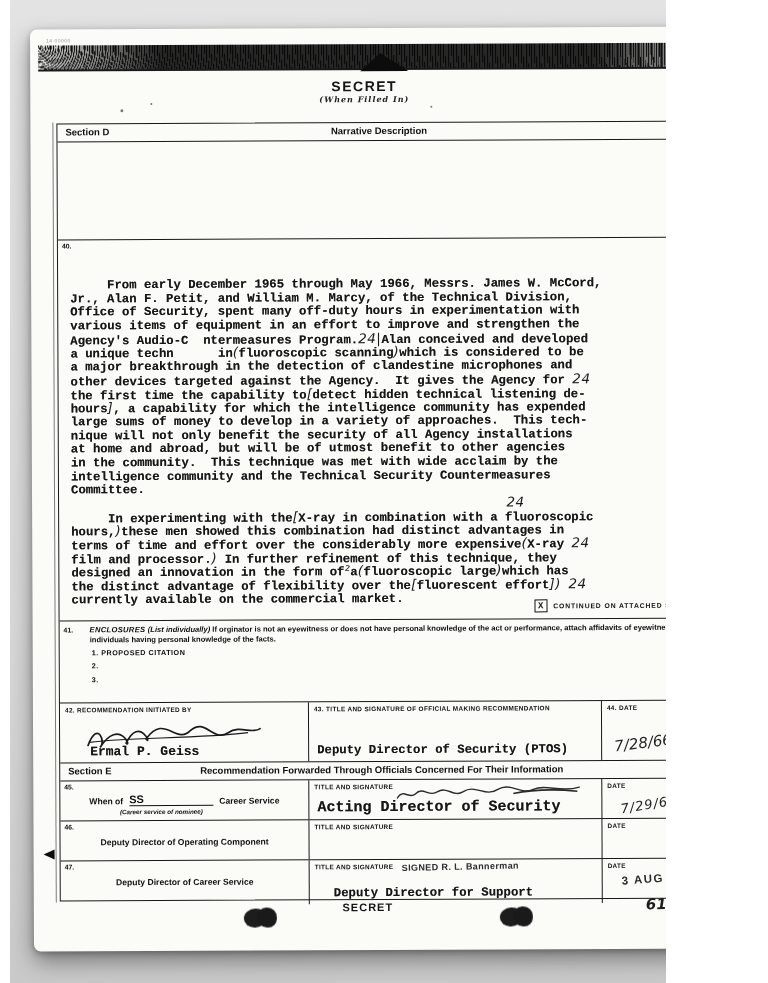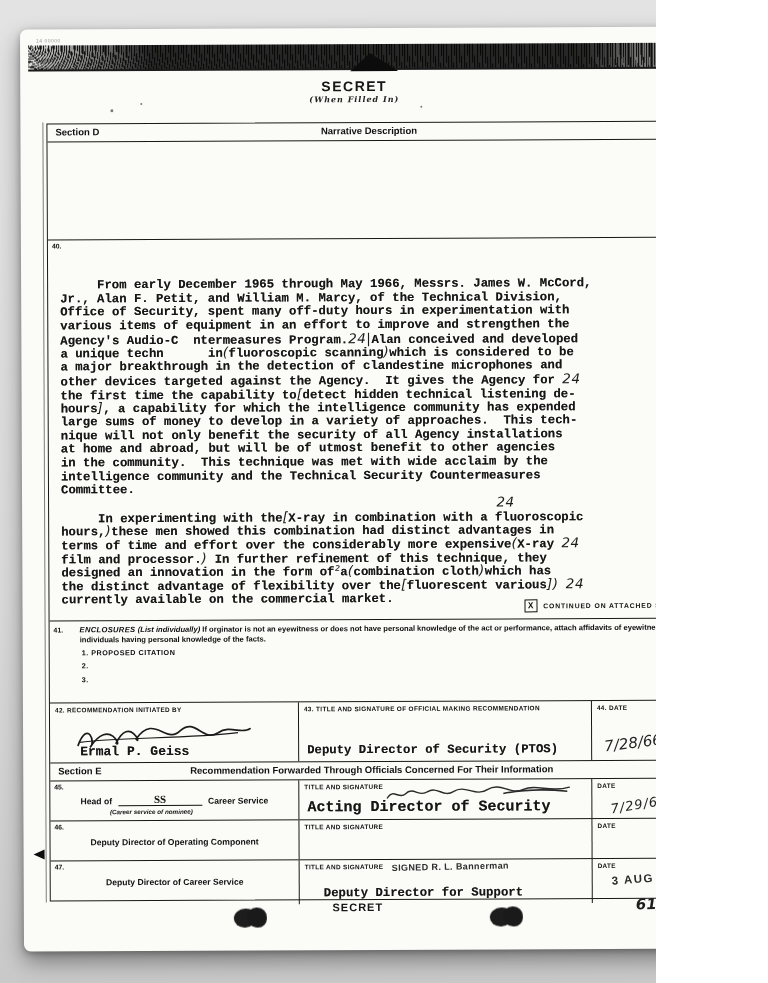--- a/index.html
+++ b/index.html
@@ -1,18 +1,18 @@
 <!DOCTYPE html>
 <html><head>
 <meta charset="utf-8">
 <style>
   html,body{margin:0;padding:0;}
   .canvas{position:relative;width:656px;height:983px;overflow:hidden;
     background:linear-gradient(180deg,#e3e3e3 0%,#d9d9d9 60%,#c9c9c9 100%);
-    font-family:"Liberation Sans",sans-serif;color:#111;}
+    font-family:"Liberation Sans",sans-serif;color:#111;margin-left:10px;}
   .sheet{position:absolute;left:22px;top:28px;width:722px;height:922px;
     background:#fbfbf8;border-radius:7px;transform:rotate(-0.25deg);
     box-shadow:0 10px 22px rgba(0,0,0,.4),0 2px 6px rgba(0,0,0,.28);}
   
   .scan-top{position:absolute;left:8px;right:36px;top:16px;height:24px;filter:blur(.3px);
     background:
       repeating-radial-gradient(circle at 2px 3px,rgba(5,5,5,.95) 0 .8px,transparent .8px 2.6px),
       repeating-radial-gradient(circle at 5px 1px,rgba(40,40,40,.8) 0 .7px,transparent .7px 2.1px),
       linear-gradient(90deg,rgba(60,60,60,.15),rgba(15,15,15,.9) 18% 82%,rgba(70,70,70,.2));
     border-bottom:2px solid #1a1a1a;}
@@ -64,21 +64,21 @@
   .tinylabel{position:absolute;left:5px;top:3px;font-size:6.4px;font-weight:700;letter-spacing:.35px;color:#101010;}
   .mono{font-family:"Liberation Mono",monospace;font-weight:700;color:#161616;text-shadow:0 0 .4px rgba(0,0,0,.5);}
   .hw{font-family:"DejaVu Sans",sans-serif;font-style:italic;color:#242424;}
   .row42{height:60px;}
   .name42{position:absolute;left:30px;bottom:3px;font-size:13px;text-align:right;}
   .sig42{position:absolute;left:20px;top:6px;}
   .val43{position:absolute;left:8px;bottom:4px;font-size:12.3px;white-space:nowrap;}
   .date44{position:absolute;left:12px;bottom:8px;font-size:15px;transform:rotate(-7deg);}
   .row45,.row46{height:40px;} .row47{height:44px;border-bottom:none !important;}
   .headof{display:flex;align-items:flex-end;justify-content:center;gap:6px;margin-top:13px;font-size:8.6px;font-weight:700;}
-  .blankline{width:84px;border-bottom:1.1px solid #111;text-align:center;font-family:Liberation Serif, serif;
+  .blankline{width:84px;border-bottom:1.1px solid #111;text-align:left;font-family:Liberation Sans, sans-serif;
     font-weight:700;font-size:11px;line-height:11px;}
   .subnote{text-align:center;font-size:6.3px;font-style:italic;font-weight:700;margin-top:1.5px;padding-right:46px;}
   .label-mid{position:absolute;left:0;right:0;top:16px;text-align:center;font-size:8.6px;font-weight:700;}
   .val45{position:absolute;left:8px;bottom:3px;font-size:15px;}
   .sig45{position:absolute;right:18px;top:2px;}
   .date-hw{position:absolute;left:18px;bottom:6px;font-size:13px;transform:rotate(-9deg);letter-spacing:1px;}
   .stamp-name{position:absolute;left:92px;top:2px;font-size:9px;font-weight:700;letter-spacing:.4px;color:#2d2d2d;transform:rotate(-1deg);white-space:nowrap;}
   .val47{position:absolute;left:24px;bottom:4px;font-size:12.3px;}
   .date-stamp{position:absolute;right:4px;top:13px;font-size:11.5px;font-weight:700;letter-spacing:1.5px;color:#2a2a2a;transform:rotate(-4deg);white-space:nowrap;}
   
@@ -133,22 +133,22 @@
             <div class="tline"><span class="seg-t">nique will not only benefit the security of all Agency installations</span></div>
             <div class="tline"><span class="seg-t">at home and abroad, but will be of utmost benefit to other agencies</span></div>
             <div class="tline"><span class="seg-t">in the community.  This technique was met with wide acclaim by the</span></div>
             <div class="tline"><span class="seg-t">intelligence community and the Technical Security Countermeasures</span></div>
             <div class="tline"><span class="seg-t">Committee.</span></div>
             <div class="tline"><span class="seg-t">                                                           </span><span class="seg-h">24</span></div>
             <div class="tline"><span class="seg-t">     In experimenting with the</span><span class="seg-h">[</span><span class="seg-t">X-ray in combination with a fluoroscopic</span></div>
             <div class="tline"><span class="seg-t">hours,</span><span class="seg-h">)</span><span class="seg-t">these men showed this combination had distinct advantages in</span></div>
             <div class="tline"><span class="seg-t">terms of time and effort over the considerably more expensive</span><span class="seg-h">(</span><span class="seg-t">X-ray </span><span class="seg-h">24</span></div>
             <div class="tline"><span class="seg-t">film and processor.</span><span class="seg-h">)</span><span class="seg-t"> In further refinement of this technique, they</span></div>
-            <div class="tline"><span class="seg-t">designed an innovation in the form of</span><span class="seg-h">²</span><span class="seg-t">a</span><span class="seg-h">(</span><span class="seg-t">combination cloth</span><span class="seg-h">)</span><span class="seg-t">which has</span></div>
-            <div class="tline"><span class="seg-t">the distinct advantage of flexibility over the</span><span class="seg-h">[</span><span class="seg-t">fluorescent various</span><span class="seg-h">])</span><span class="seg-t"> </span><span class="seg-h">24</span></div>
+            <div class="tline"><span class="seg-t">designed an innovation in the form of</span><span class="seg-h">²</span><span class="seg-t">a</span><span class="seg-h">(</span><span class="seg-t">fluoroscopic large</span><span class="seg-h">)</span><span class="seg-t">which has</span></div>
+            <div class="tline"><span class="seg-t">the distinct advantage of flexibility over the</span><span class="seg-h">[</span><span class="seg-t">fluorescent effort</span><span class="seg-h">])</span><span class="seg-t"> </span><span class="seg-h">24</span></div>
             <div class="tline"><span class="seg-t">currently available on the commercial market.</span></div>
           </div>
         <div class="continued">
           <span class="cbox">X</span>
           <span class="clabel">CONTINUED ON ATTACHED SHEET</span>
         </div>
       </div>
 
       <div class="cell41">
         <span class="cellnum">41.</span>
@@ -181,21 +181,21 @@
 
       <div class="bar">
         <span class="bar-left">Section E</span>
         <span class="bar-center">Recommendation Forwarded Through Officials Concerned For Their Information</span>
       </div>
 
       <div class="sigrow row45">
         <div class="c1">
           <span class="cellnum">45.</span>
           <div class="headof">
-            <span>Head of</span>
+            <span>When of</span>
             <span class="blankline">SS</span>
             <span>Career Service</span>
           </div>
           <div class="subnote">(Career service of nominee)</div>
         </div>
         <div class="c2">
           <span class="tinylabel">TITLE AND SIGNATURE</span>
           <svg class="sig45" width="190" height="22" viewBox="0 0 190 22">
             <path d="M4,16 C10,6 16,18 22,12 C30,4 36,16 44,10 C54,4 60,16 70,10 C82,2 92,16 104,8 C118,0 126,14 140,8 C154,2 166,12 186,6" stroke="#2a2a2a" stroke-width="1.4" fill="none" stroke-linecap="round"></path>
             <path d="M120,12 C140,8 165,8 184,10" stroke="#2a2a2a" stroke-width="1.6" fill="none"></path>

